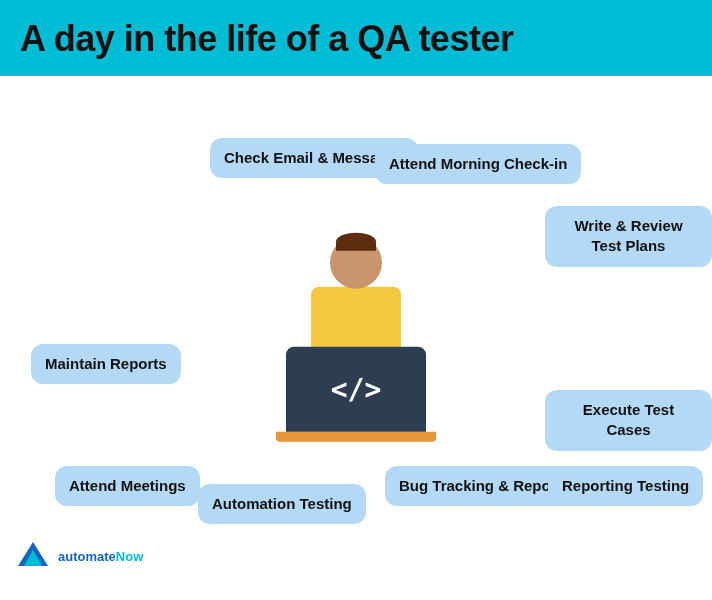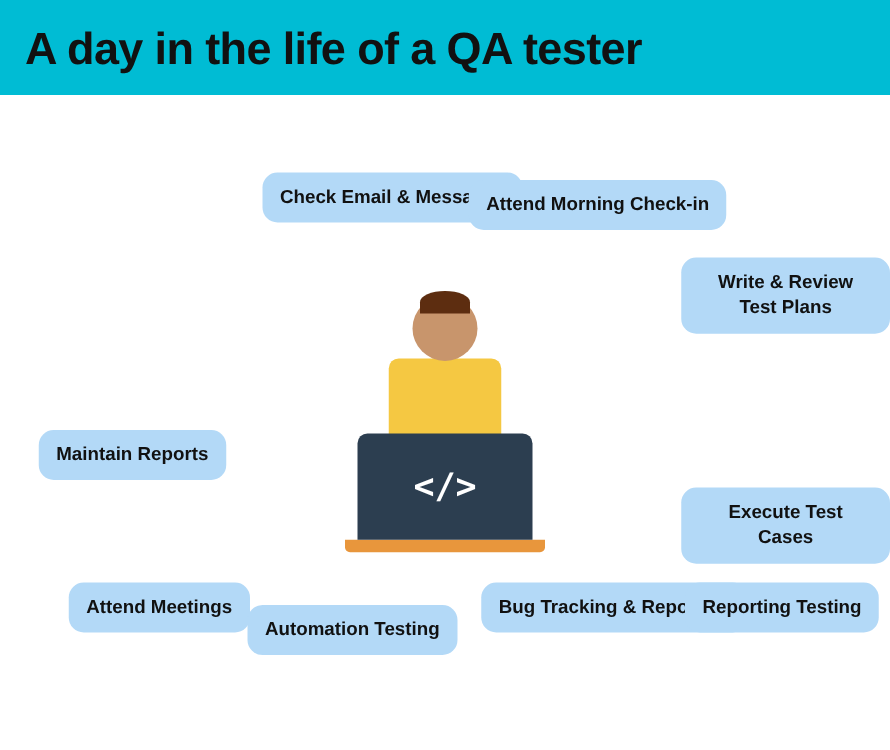--- a/index.html
+++ b/index.html
@@ -161,20 +161,29 @@
         <div class="hair"></div>
       </div>
       <div class="body-shirt"></div>
     </div>
     <div class="laptop">
       <span class="laptop-code">&lt;/&gt;</span>
     </div>
     <div class="laptop-base"></div>
   </div>
 
+  <div class="logo">
+    <svg class="logo-icon" viewBox="0 0 38 38" xmlns="http://www.w3.org/2000/svg">
+      <polygon points="19,4 34,28 4,28" fill="#1565c0"></polygon>
+      <polygon points="19,12 28,28 10,28" fill="#00bcd4"></polygon>
+    </svg>
+    <div class="logo-text">
+      <span><span style="color:#1565c0">automate</span><span style="color:#00bcd4">Now</span></span>
+    </div>
+  </div>
 
 <div class="bubble" style="top: 62px; left: 210px;">Check
 Email &amp;
 Messages</div>
     <div class="bubble" style="top: 68px; left: 375px;">Attend
 Morning
 Check-in</div>
     <div class="bubble" style="top: 130px; left: 545px; text-align: center;">Write &amp;
 Review
 Test Plans</div>

